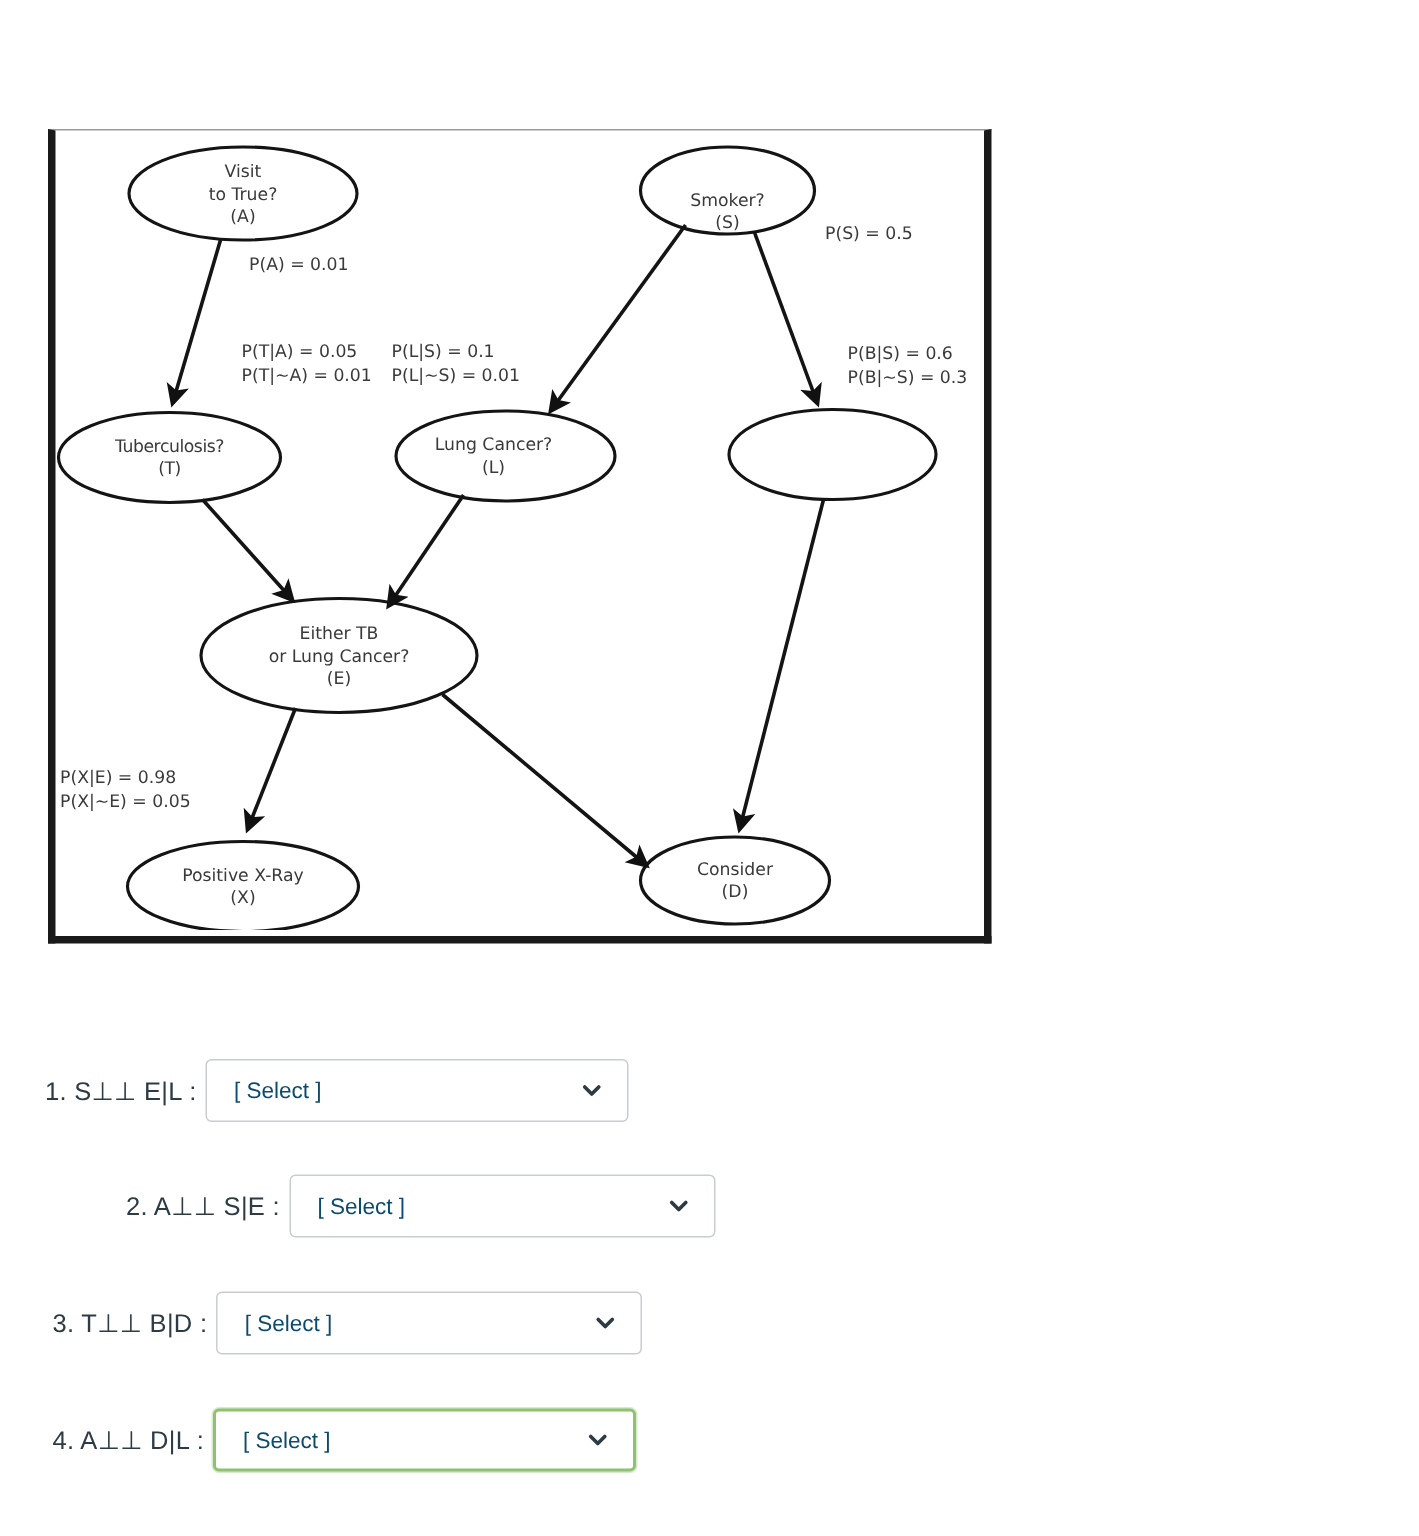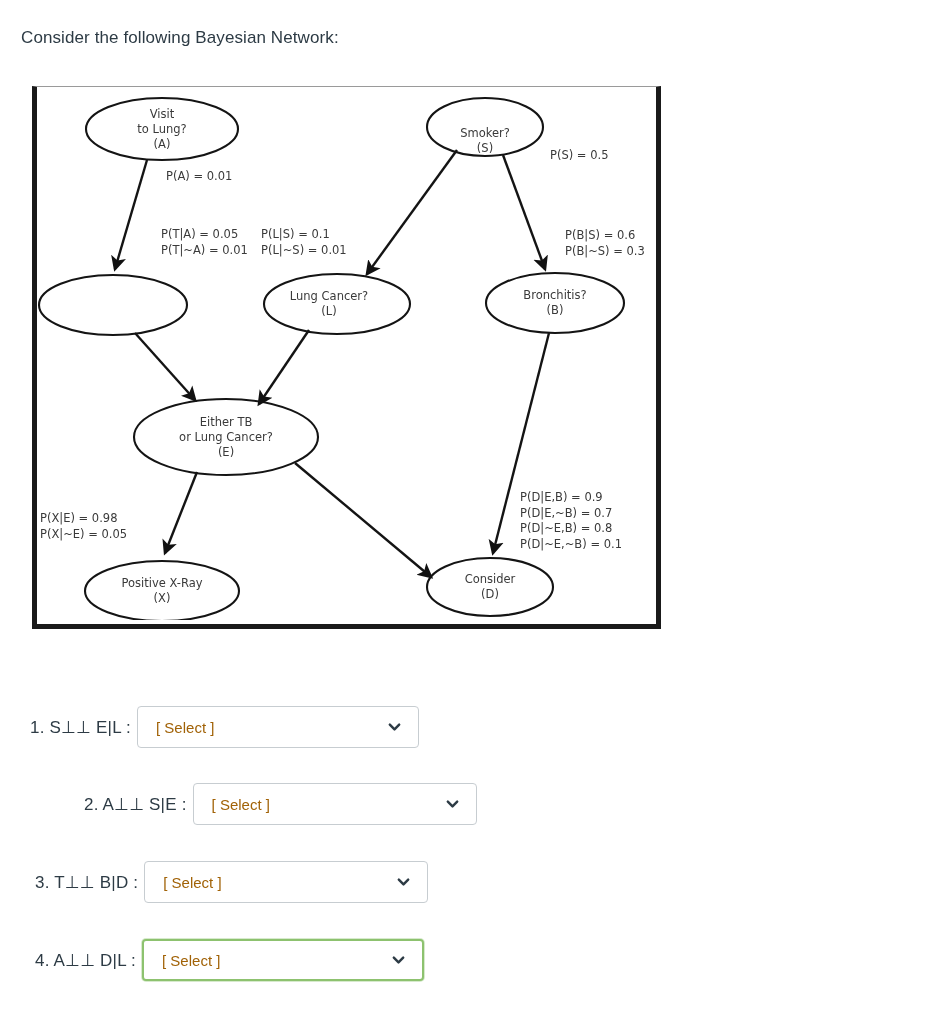--- a/index.html
+++ b/index.html
@@ -108,39 +108,38 @@
     display: flex;
     align-items: center;
     box-sizing: border-box;
   }
   .select-box.focused {
     border: 2px solid #8dc26f;
     box-shadow: 0 0 0 1px rgba(141,194,111,0.35);
   }
   .select-text {
     font-size: 15px;
-    color: #a16207;
+    color: #0c4a6e;
     padding-left: 18px;
     white-space: nowrap;
   }
   .chev {
     position: absolute;
     right: 16px;
     top: 50%;
     transform: translateY(-50%);
     width: 15px;
     height: 15px;
   }
 </style>
 </head>
 <body>
 
 <div class="page">
 
-  <div class="prompt-top">Consider the following Bayesian Network:</div>
 
   <div class="diagram-frame">
     <div class="diagram-canvas">
       <svg width="619" height="533" viewBox="0 0 619 533" xmlns="http://www.w3.org/2000/svg">
         <defs>
           <marker id="arrow" viewBox="0 0 12 12" refX="9" refY="6" markerWidth="7" markerHeight="7" orient="auto-start-reverse">
             <path d="M 0 0.5 L 11 6 L 0 11.5 L 2.6 6 Z" fill="#111111"></path>
           </marker>
         </defs>
 
@@ -162,39 +161,39 @@
           <path d="M 98 246 L 158 313"></path>
           <path d="M 272 243 L 222 317"></path>
           <path d="M 160 385 L 128 466"></path>
           <path d="M 258 376 L 394 490"></path>
           <path d="M 512 246 L 456 466"></path>
         </g>
       </svg>
 
       <div class="node-label" style="left:55px; top:20px; width:140px;">
         <span>Visit</span>
-        <span class="ln2">to Lung?</span>
+        <span class="ln2">to True?</span>
         <span class="ln2">(A)</span>
       </div>
 
       <div class="node-label" style="left:388px; top:39px; width:120px;">
         <span>Smoker?</span>
         <span class="ln2">(S)</span>
       </div>
 
+      <div class="node-label" style="left:6px; top:203px; width:140px; letter-spacing:-0.3px;">
+        <span>Tuberculosis?</span>
+        <span class="ln2">(T)</span>
+      </div>
 
       <div class="node-label" style="left:230px; top:202px; width:124px;">
         <span>Lung Cancer?</span>
         <span class="ln2">(L)</span>
       </div>
 
-      <div class="node-label" style="left:448px; top:201px; width:140px;">
-        <span>Bronchitis?</span>
-        <span class="ln2">(B)</span>
-      </div>
 
       <div class="node-label" style="left:99px; top:328px; width:180px;">
         <span>Either TB</span>
         <span class="ln2">or Lung Cancer?</span>
         <span class="ln2">(E)</span>
       </div>
 
       <div class="node-label" style="left:55px; top:489px; width:140px;">
         <span>Positive X-Ray</span>
         <span class="ln2">(X)</span>
@@ -227,26 +226,20 @@
         <div>P(B|S) = 0.6</div>
         <div>P(B|~S) = 0.3</div>
       </div>
 
 
       <div class="cpt" style="left:3px; top:424px;">
         <div>P(X|E) = 0.98</div>
         <div>P(X|~E) = 0.05</div>
       </div>
 
-      <div class="cpt" style="left:483px; top:403px;">
-        <div>P(D|E,B) = 0.9</div>
-        <div>P(D|E,~B) = 0.7</div>
-        <div>P(D|~E,B) = 0.8</div>
-        <div>P(D|~E,~B) = 0.1</div>
-      </div>
     </div>
   </div>
 
 
   <div class="qrow" style="left:30px; top:706px;">
     <span class="qlabel">
       <span>1.</span>
       <span>S⊥⊥ E|L :</span>
     </span>
     <div class="select-box" style="width:282px;">

